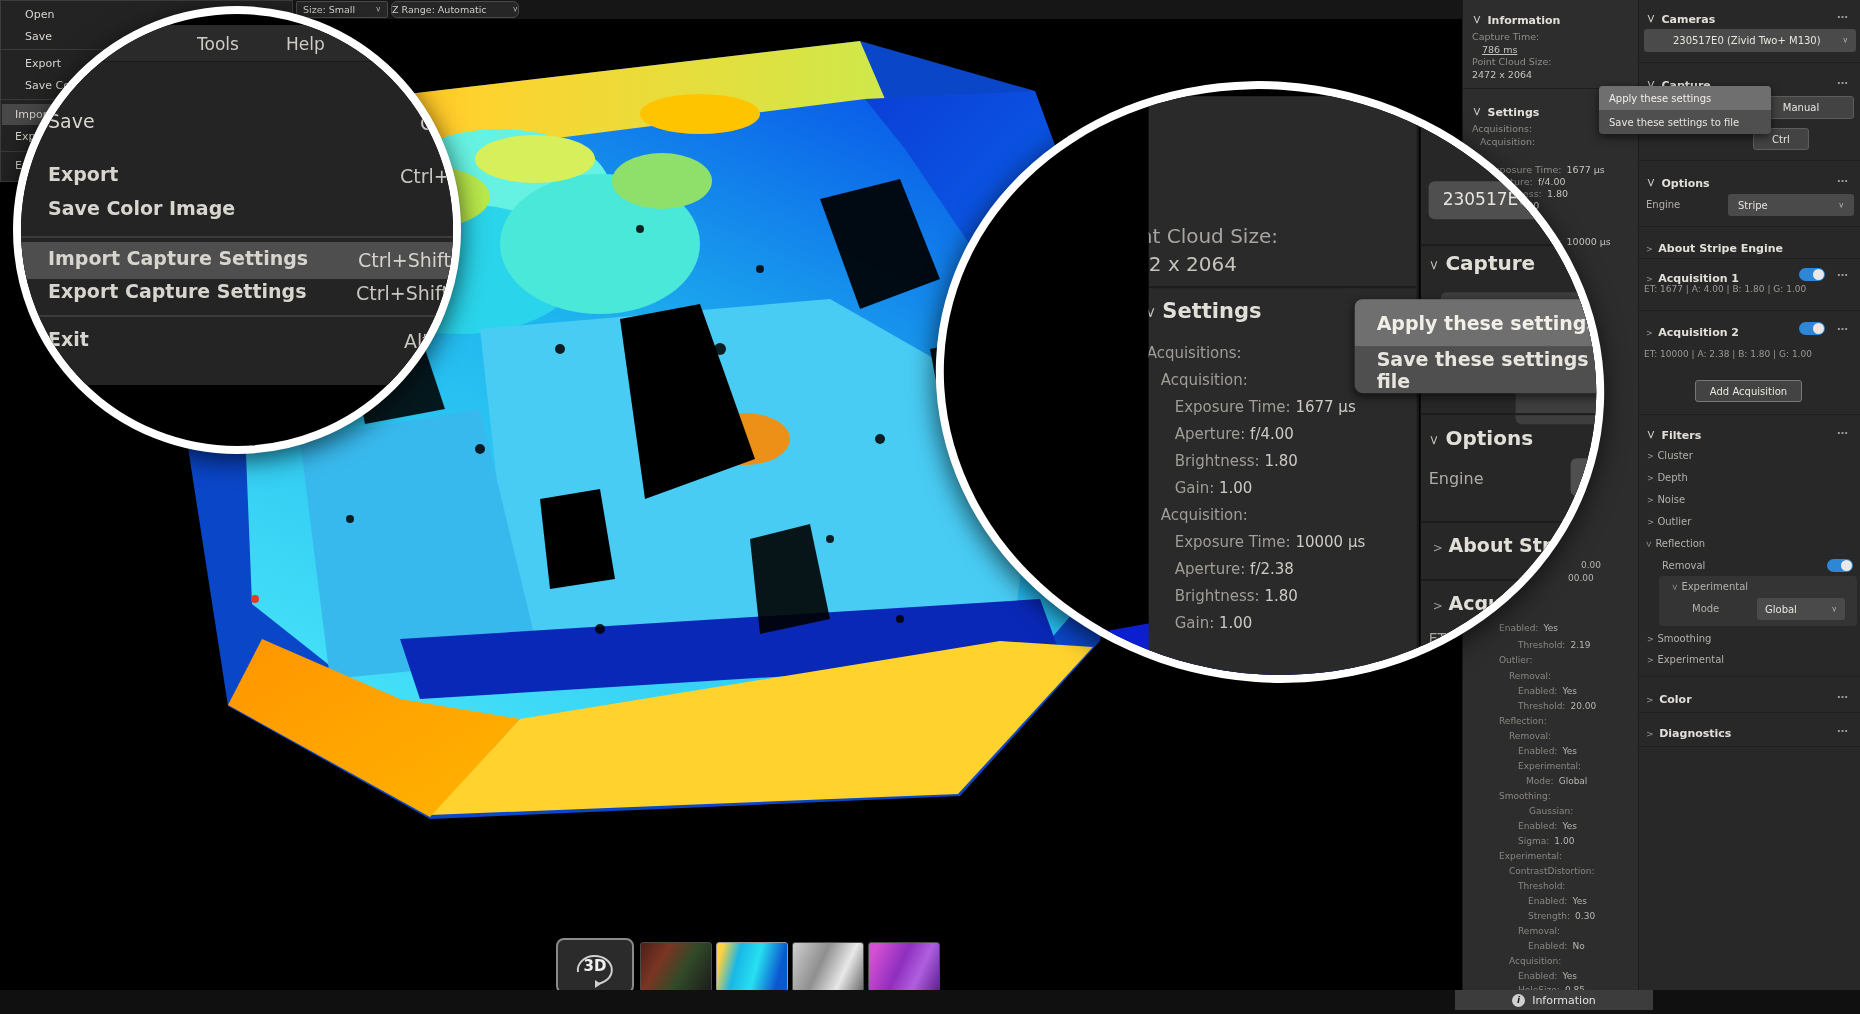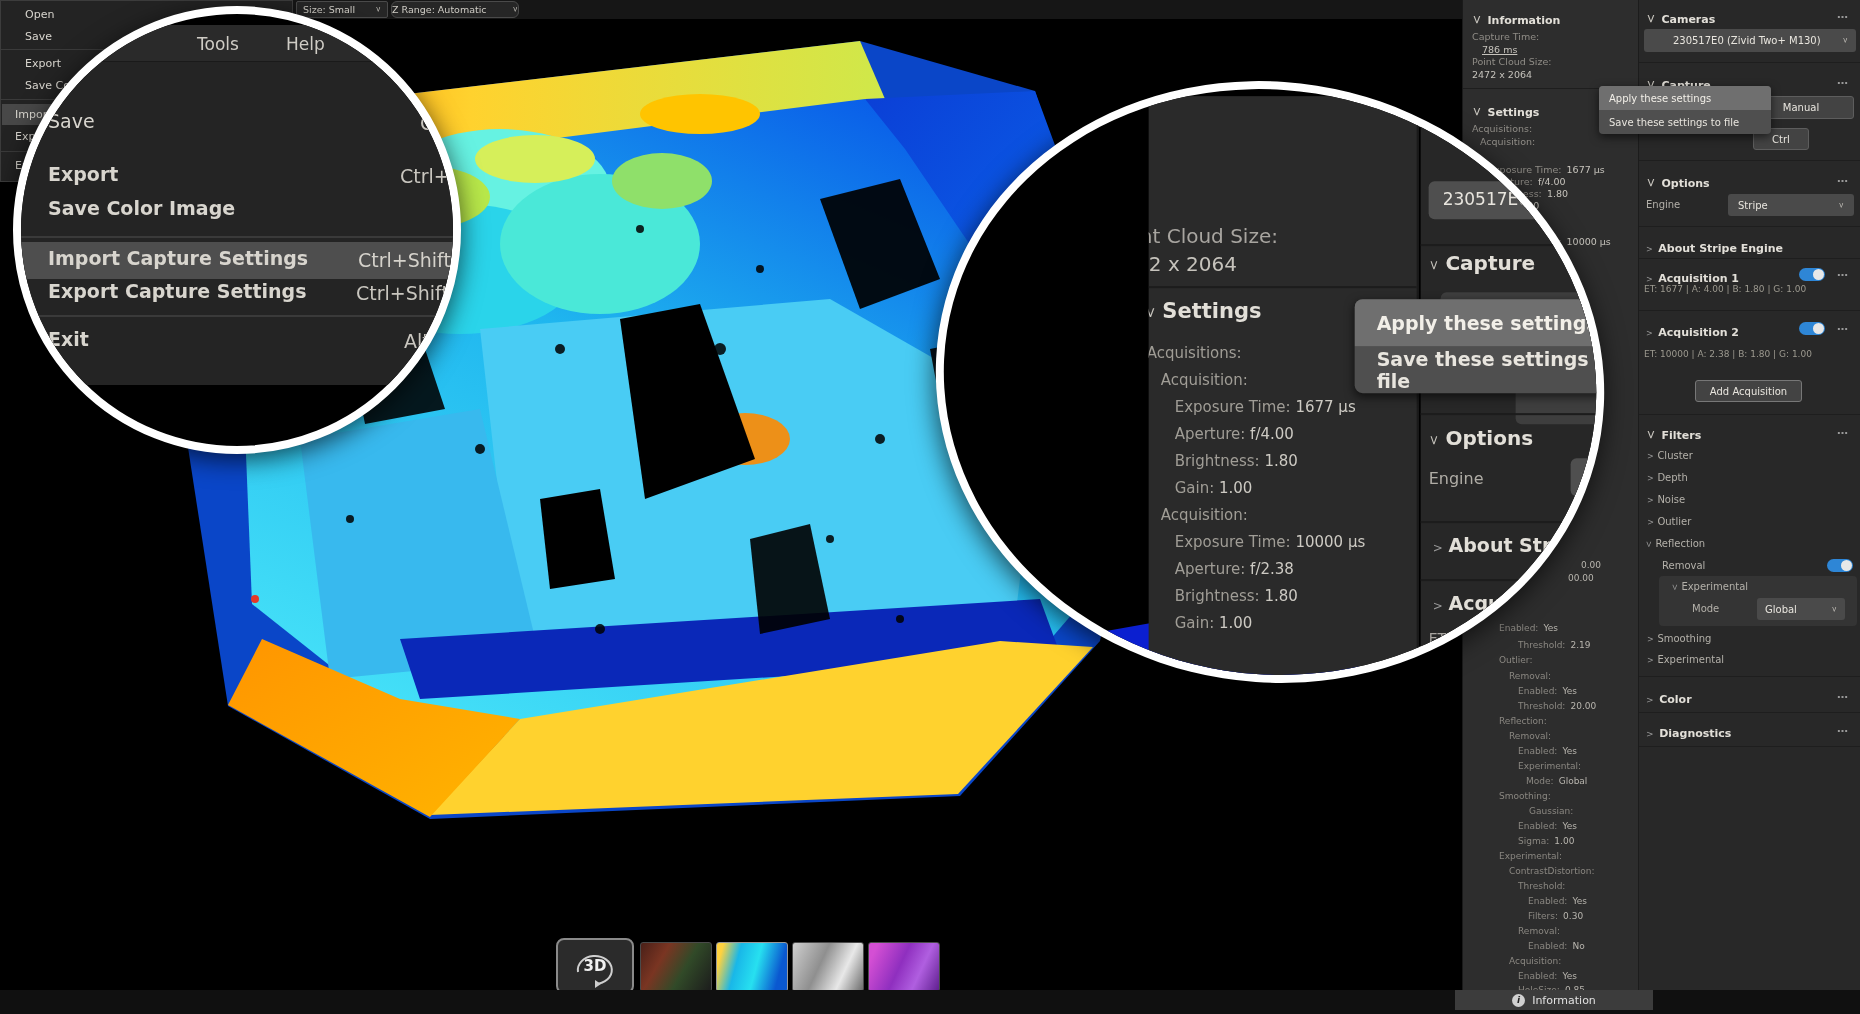--- a/index.html
+++ b/index.html
@@ -174,21 +174,21 @@
   <div class="abs" style="left:55px;top:754px;"><span class="tk">Experimental:</span></div>
   <div class="abs" style="left:63px;top:769px;"><span class="tk">Mode:</span> <span class="tv">Global</span></div>
   <div class="abs" style="left:36px;top:784px;"><span class="tk">Smoothing:</span></div>
   <div class="abs" style="left:46px;top:799px;margin-left:20px;"><span class="tk">Gaussian:</span></div>
   <div class="abs" style="left:55px;top:814px;"><span class="tk">Enabled:</span> <span class="tv">Yes</span></div>
   <div class="abs" style="left:55px;top:829px;"><span class="tk">Sigma:</span> <span class="tv">1.00</span></div>
   <div class="abs" style="left:36px;top:844px;"><span class="tk">Experimental:</span></div>
   <div class="abs" style="left:46px;top:859px;"><span class="tk">ContrastDistortion:</span></div>
   <div class="abs" style="left:55px;top:874px;"><span class="tk">Threshold:</span></div>
   <div class="abs" style="left:65px;top:889px;"><span class="tk">Enabled:</span> <span class="tv">Yes</span></div>
-  <div class="abs" style="left:65px;top:904px;"><span class="tk">Filters:</span> <span class="tv">0.30</span></div>
+  <div class="abs" style="left:65px;top:904px;"><span class="tk">Strength:</span> <span class="tv">0.30</span></div>
   <div class="abs" style="left:55px;top:919px;"><span class="tk">Removal:</span></div>
   <div class="abs" style="left:65px;top:934px;"><span class="tk">Enabled:</span> <span class="tv">No</span></div>
   <div class="abs" style="left:46px;top:949px;"><span class="tk">Acquisition:</span></div>
   <div class="abs" style="left:55px;top:964px;"><span class="tk">Enabled:</span> <span class="tv">Yes</span></div>
   <div class="abs" style="left:55px;top:978px;"><span class="tk">HoleSize:</span> <span class="tv">0.85</span></div>
 </div>
 
 <div class="abs sb-right">
   <div class="abs" style="left:7px;top:8px;">
     <span class="chev">&gt;</span>

